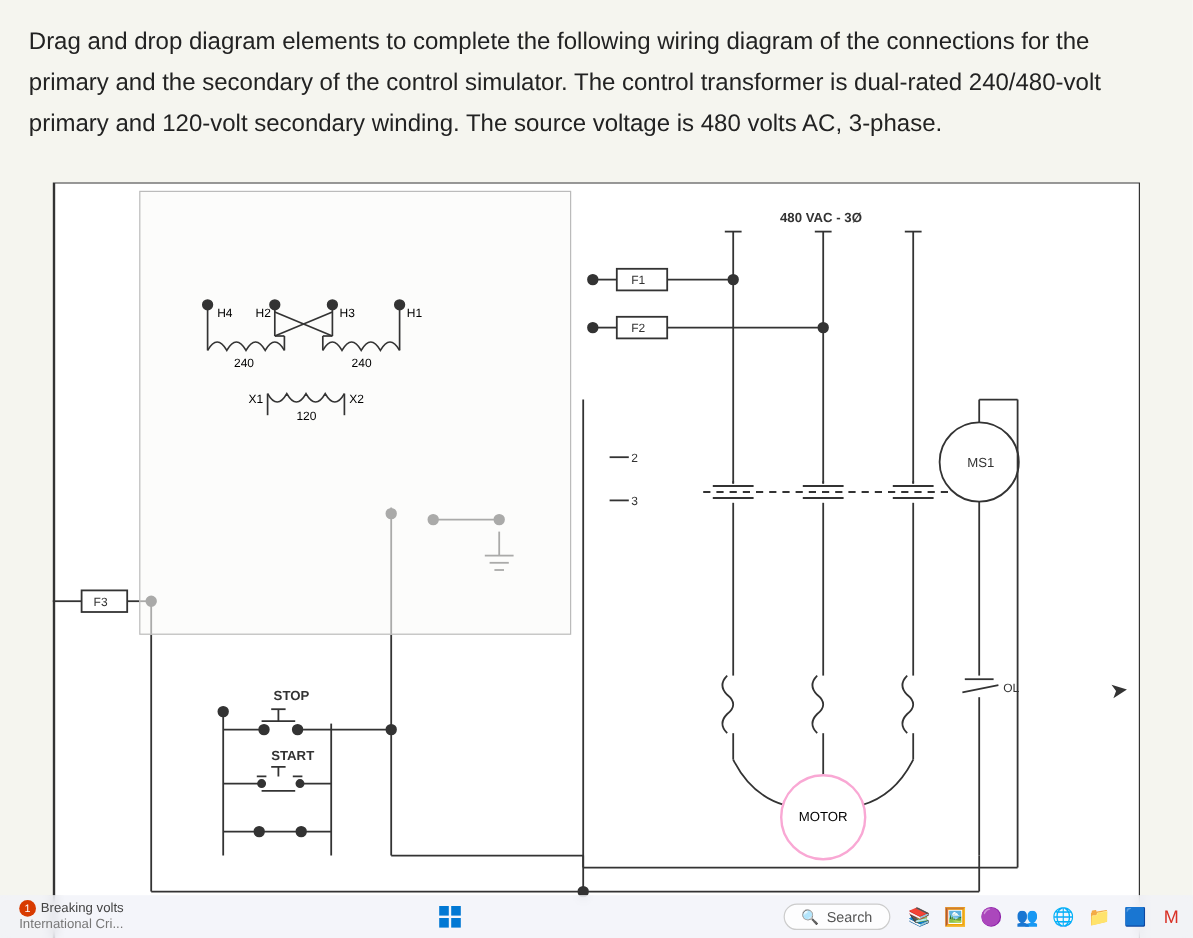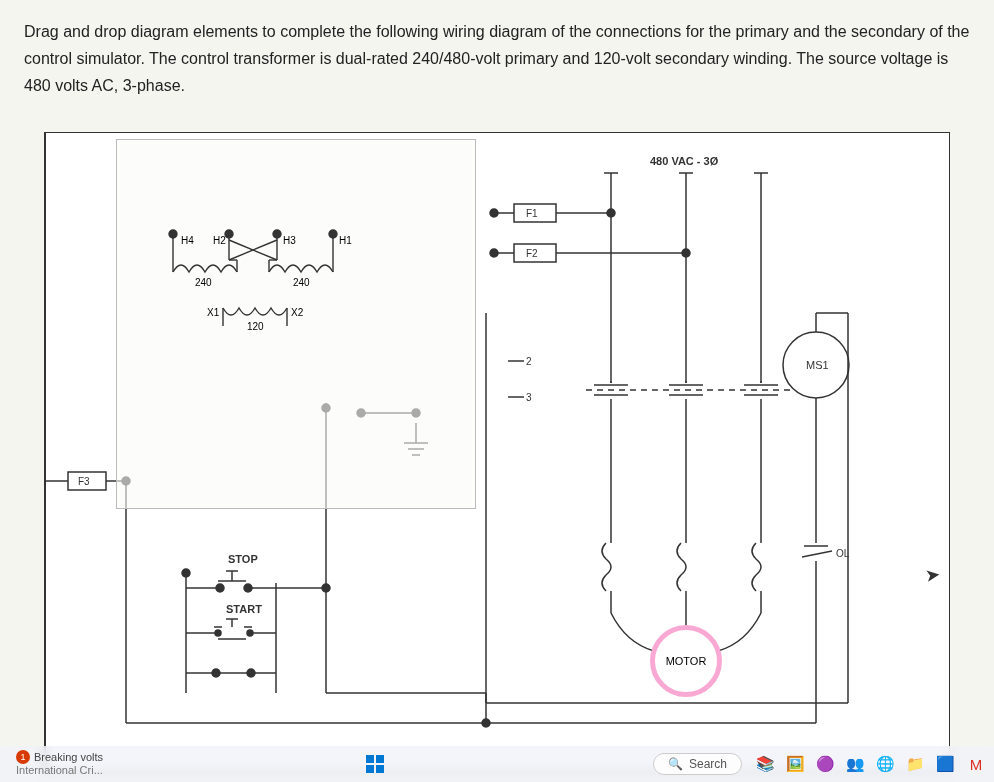--- a/index.html
+++ b/index.html
@@ -6,21 +6,21 @@
     body {
       font-family: Arial, sans-serif;
       background: #f5f5ef;
       width: 994px;
       height: 782px;
       overflow: hidden;
       position: relative;
     }
     .instructions {
       padding: 18px 24px 10px 24px;
-      font-size: 16px;
+      font-size: 20px;
       line-height: 1.7;
       color: #222;
     }
     .diagram-area {
       margin: 22px 44px 0 44px;
       background: #fff;
       border: 1px solid #333;
       border-left: 2px solid #333;
       height: 640px;
       position: relative;
@@ -33,21 +33,21 @@
       background: rgba(250,250,248,0.6);
     }
     .transformer {
       position: absolute;
       left: 36px; top: 92px;
       width: 210px; height: 90px;
     }
     .motor-circle {
       position: absolute;
       width: 72px; height: 72px;
-      border: 5px solid #f9a8d4;
+      border: 2px solid #f9a8d4;
       border-radius: 50%;
       display: flex; align-items: center; justify-content: center;
       font-size: 11px;
       background: #fff;
     }
     .taskbar {
       position: absolute;
       bottom: 0; left: 0; right: 0;
       height: 36px;
       background: rgba(240,242,248,0.75);

